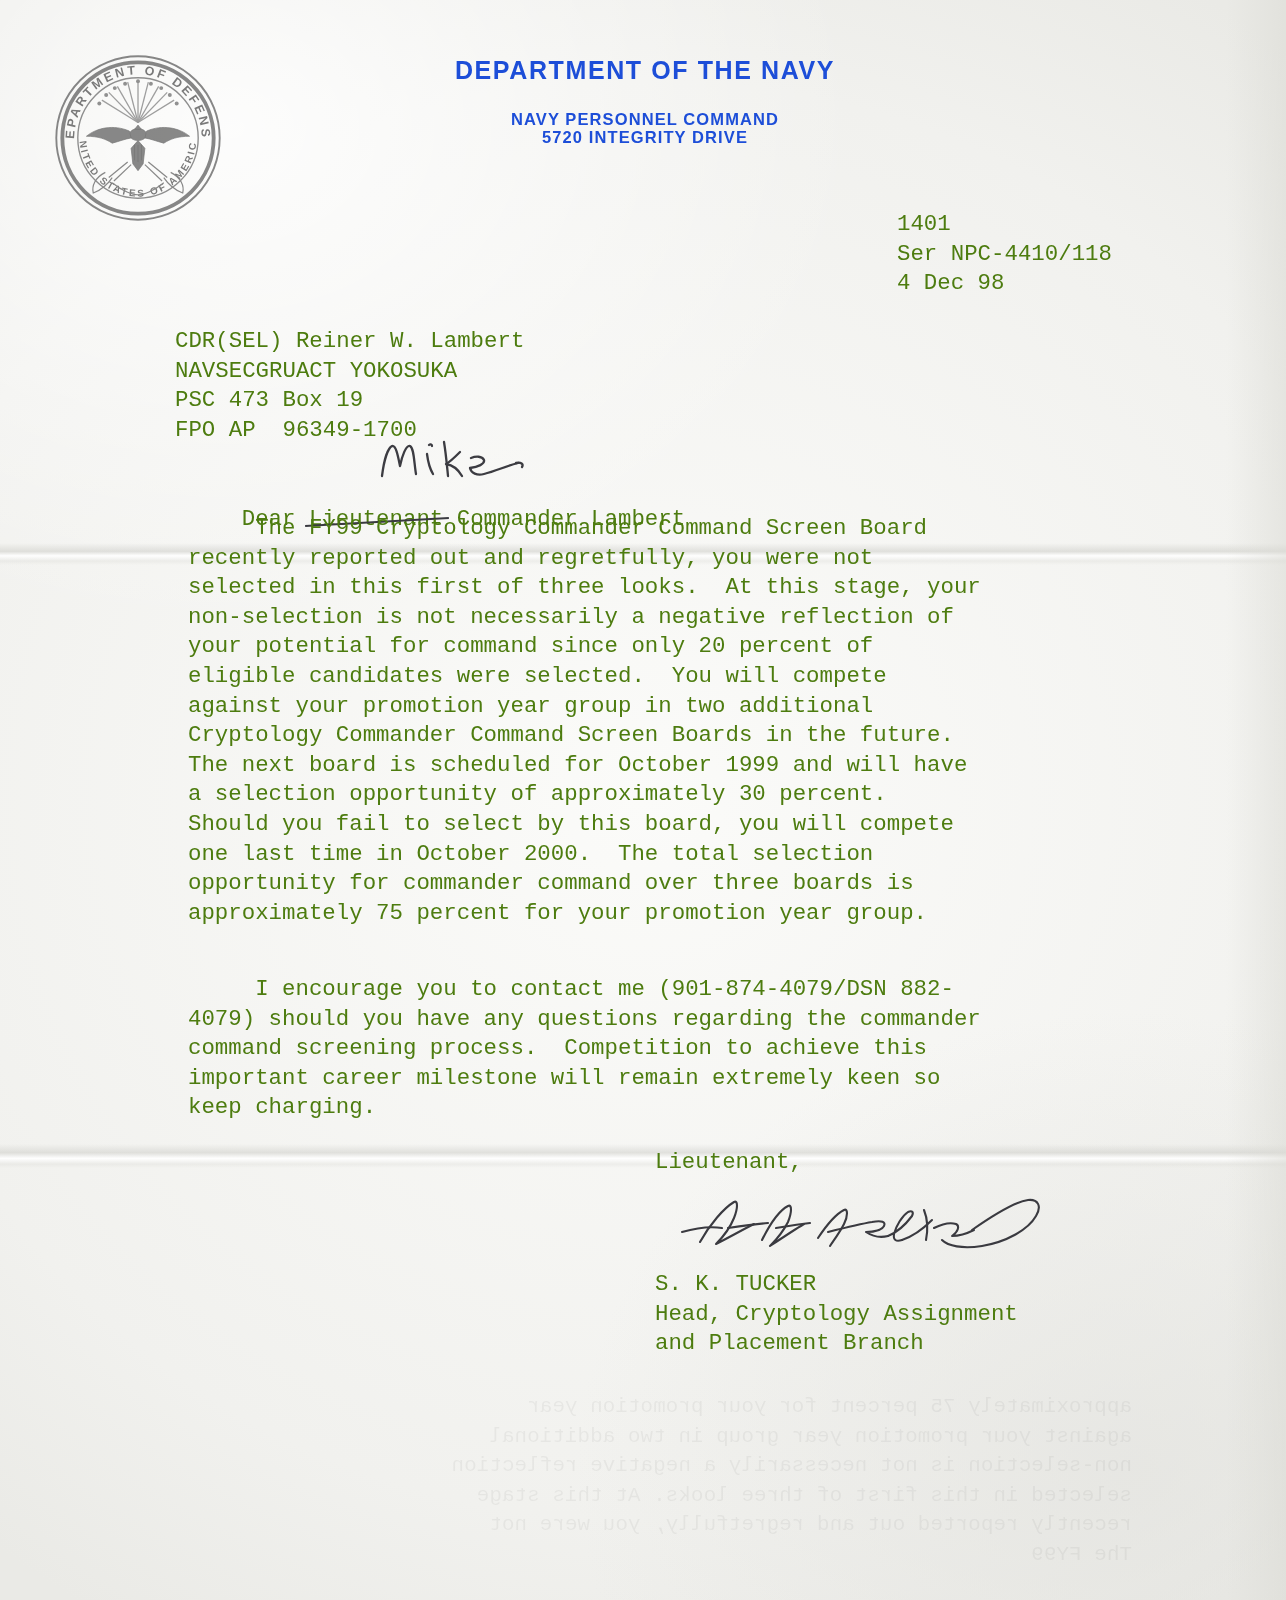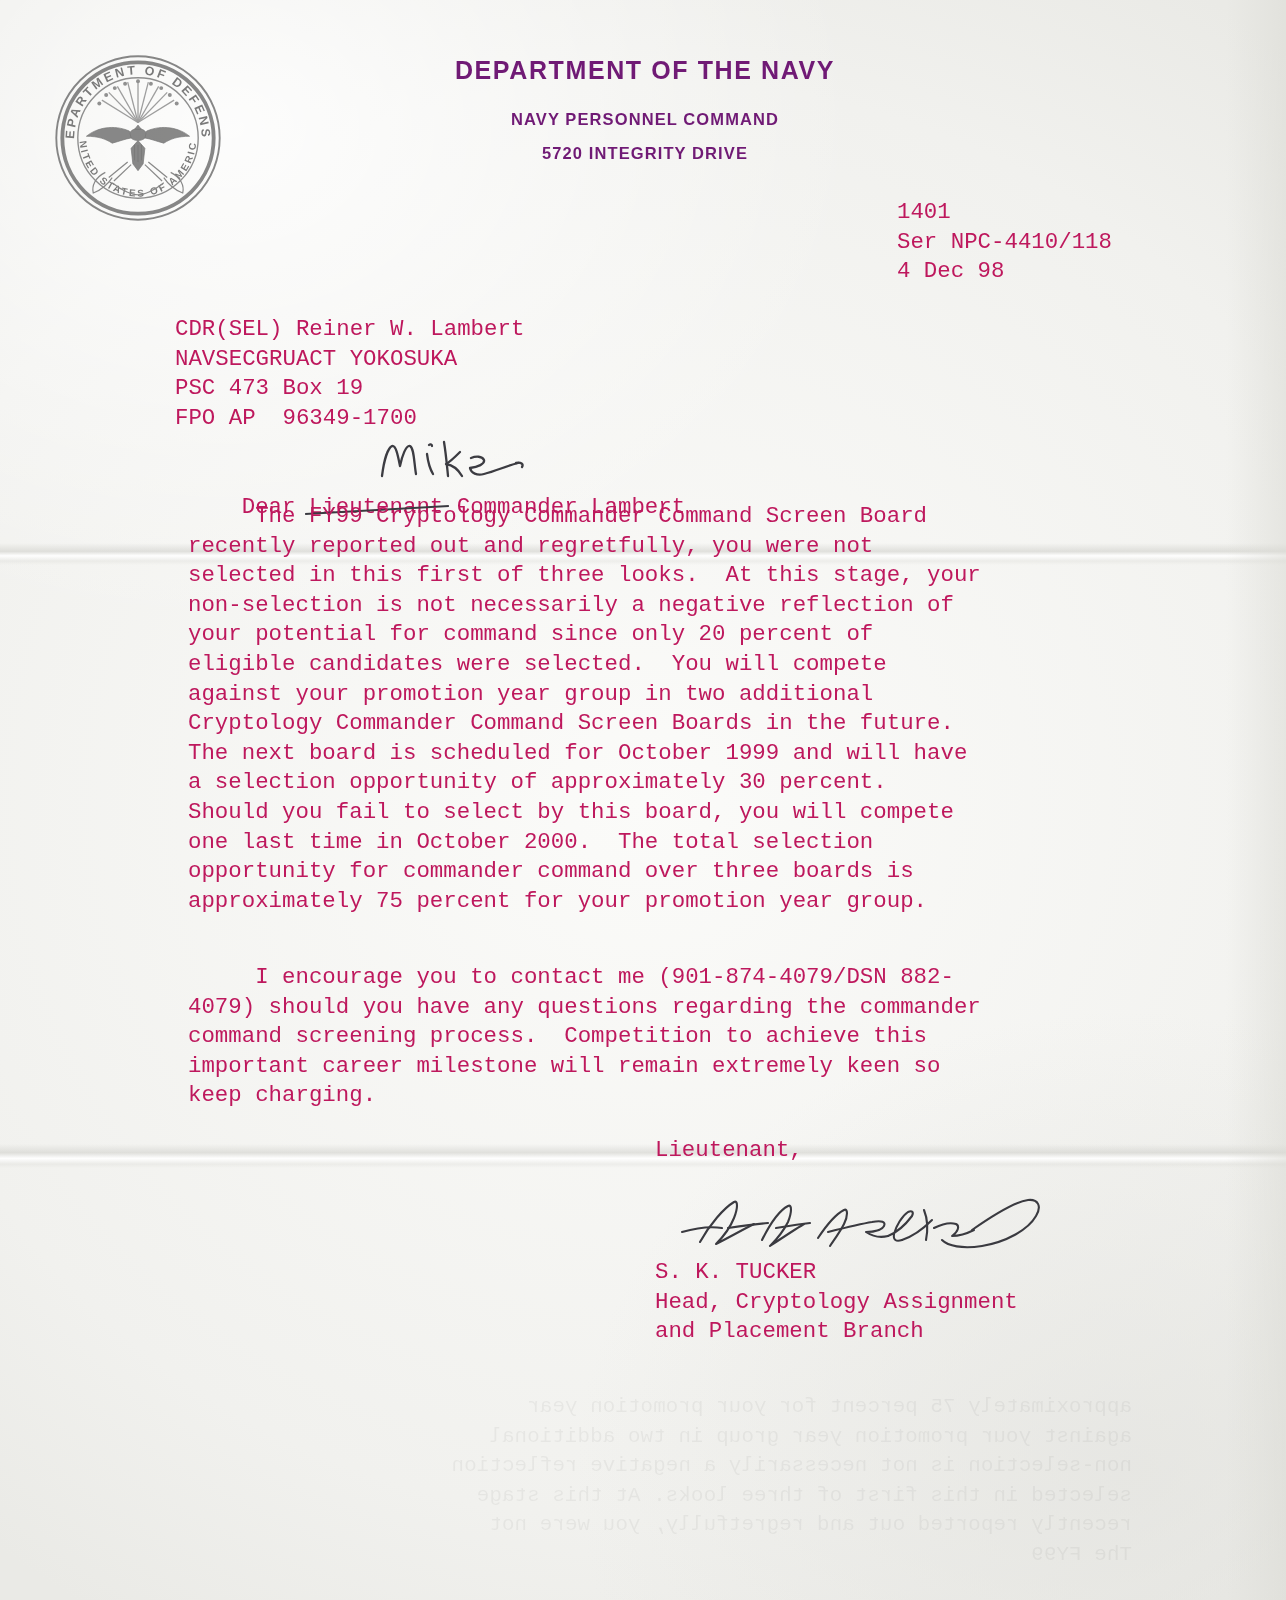--- a/index.html
+++ b/index.html
@@ -72,45 +72,46 @@
   }
 
   
   #letterhead {
     position: absolute;
     left: 240px;
     top: 58px;
     width: 810px;
     text-align: center;
     font-family: "Liberation Sans", sans-serif;
-    color: #701a75;
+    color: #1d4ed8;
   }
   #lh-title {
     font-size: 25px;
     font-weight: bold;
     letter-spacing: 1.6px;
     line-height: 1.0;
   }
   .lh-sub {
     font-size: 16.5px;
     font-weight: bold;
     letter-spacing: 1.1px;
-    margin-top: 17px;
+    margin-top: 1px;
     line-height: 1.05;
   }
   #lh-sub1 { margin-top: 28px; }
 
   
   .typed {
     position: absolute;
     font-size: 22.4px;
     line-height: 29.6px;
     white-space: pre;
     letter-spacing: 0px;
-    color: #be185d;
+    color: #4d7c0f;
+    margin-top: 12px;
   }
   #ref-block {
     left: 897px;
     top: 198px;
   }
   #address-block {
     left: 175px;
     top: 315px;
   }
   #salutation {

